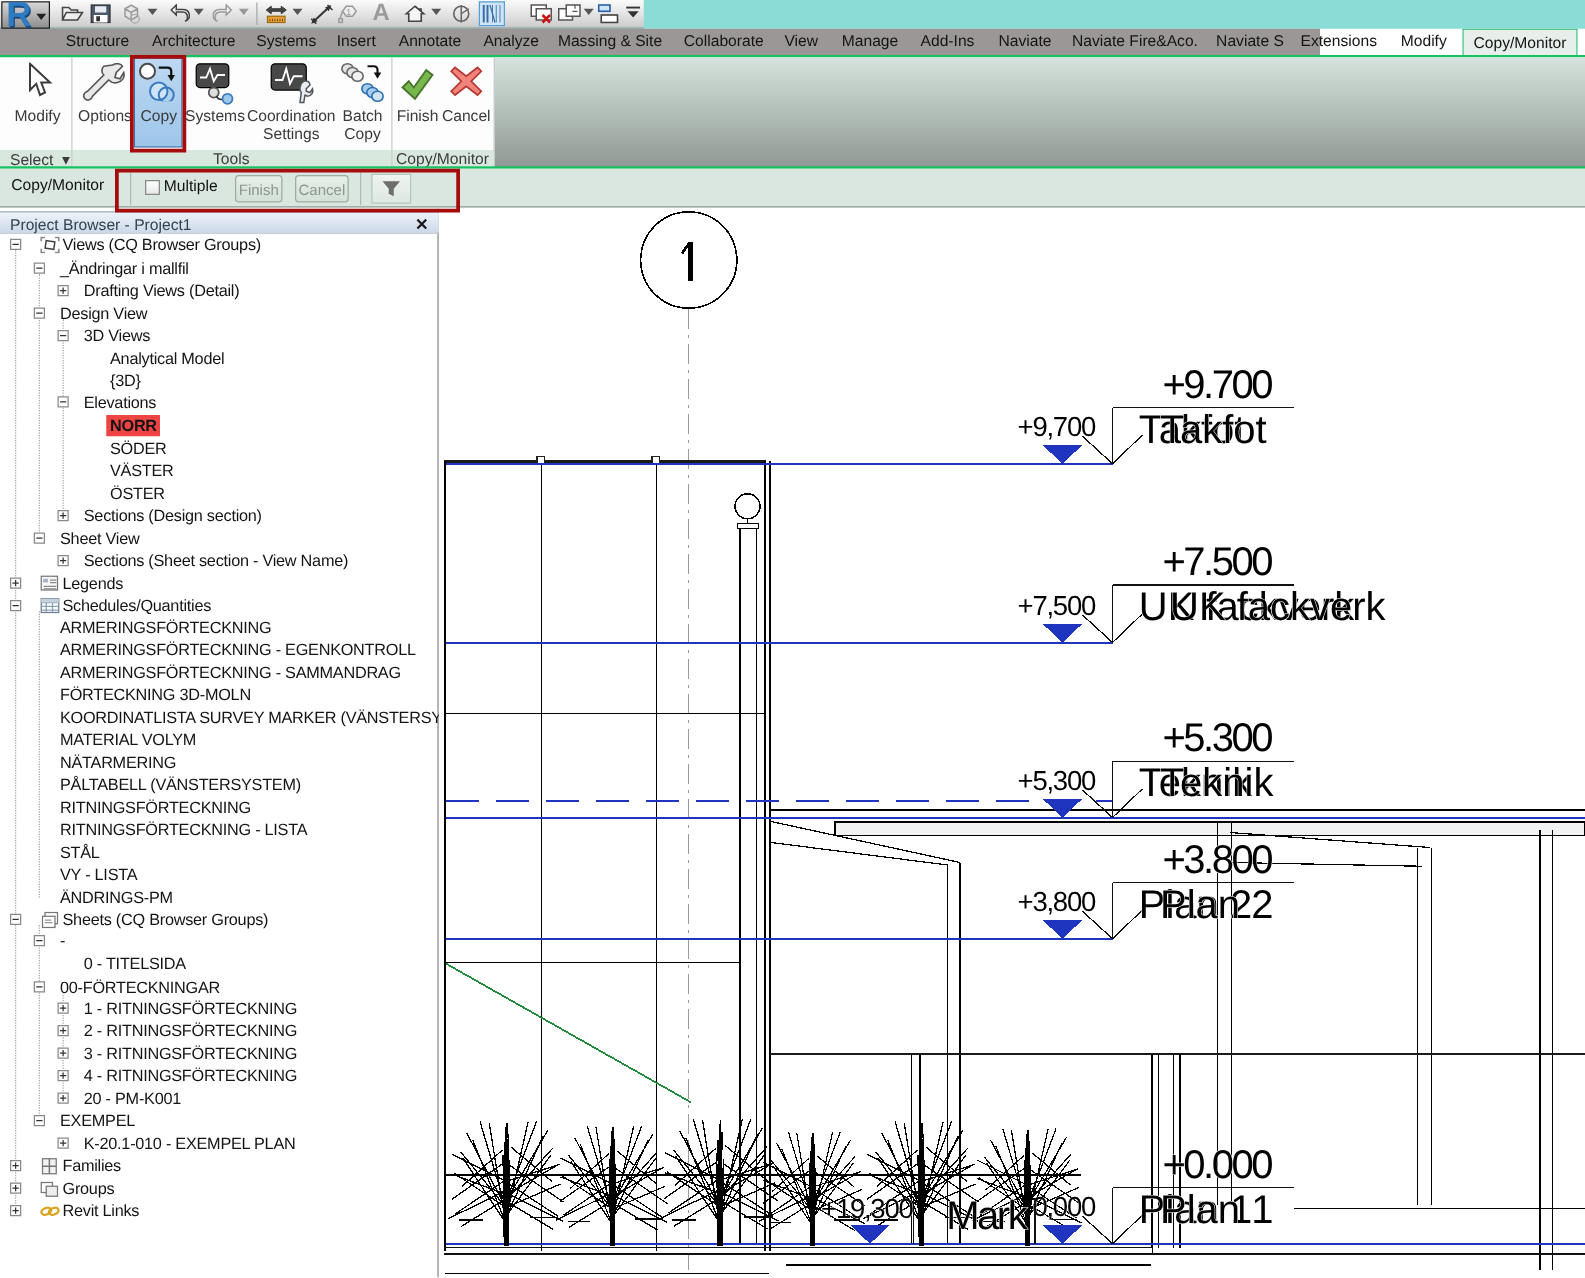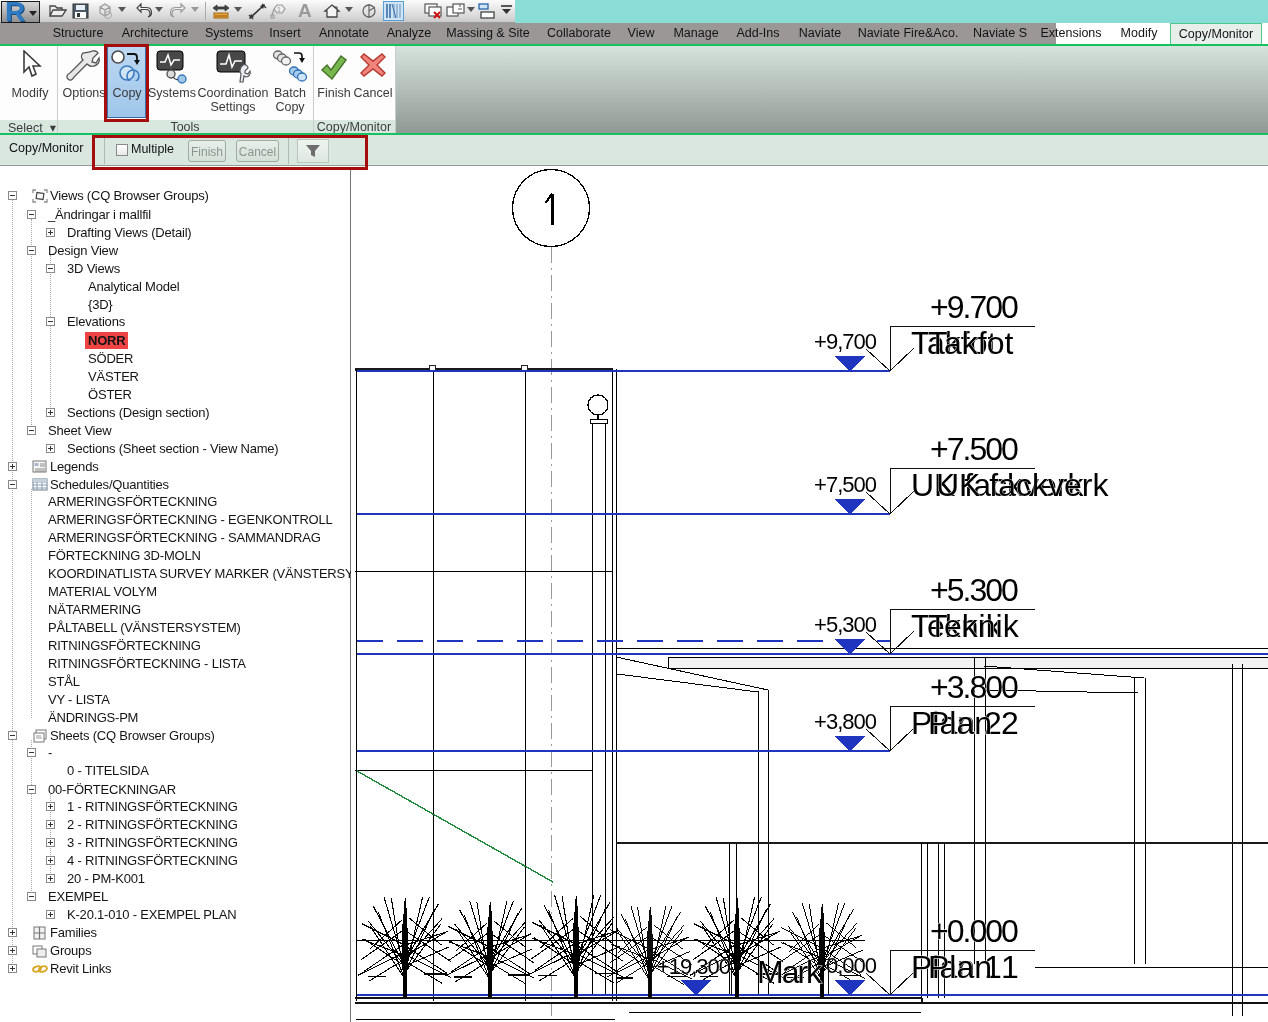--- a/index.html
+++ b/index.html
@@ -255,20 +255,21 @@
     <div class="osep" style="left:288px"></div>
     <div style="position:absolute;left:297px;top:4px;width:32px;height:24px;border:1px solid #b9c6bd;background:linear-gradient(#eef4ef,#dde8e1);">
       <svg width="30" height="22" viewBox="0 0 30 22">
           <path d="M8 5 L22 5 L17 11 L17 17 L13 15 L13 11 Z" fill="#6e6e6e"></path>
         </svg>
     </div>
   </div>
   <div class="redbox" style="left:104px;top:44px;width:45px;height:78px;"></div>
   <div class="redbox" style="left:92px;top:135px;width:276px;height:35px;"></div>
   <div class="abs" id="browser"></div>
+  <div class="abs" id="bheader">Project Browser - Project1<span class="x">✕</span></div>
   <div class="abs" id="tree">
     <div class="dotv" style="left:12px;top:200px;height:769px;"></div>
     <div class="dotv" style="left:31px;top:219px;height:212px;"></div>
     <div class="dotv" style="left:50px;top:255px;height:158px;"></div>
     <div class="dotv" style="left:31px;top:489px;height:229px;"></div>
     <div class="dotv" style="left:31px;top:740px;height:157px;"></div>
     <div class="dotv" style="left:50px;top:794px;height:85px;"></div>
     <div class="ebox" style="left:8px;top:191px;"></div>
     <div class="ticon" style="left:32px;top:189px;"><svg width="16" height="14" viewBox="0 0 16 14">
           <path d="M1 4 L1 1 L4 1 M12 1 L15 1 L15 4 M15 10 L15 13 L12 13 M4 13 L1 13 L1 10" fill="none" stroke="#8a8a8a" stroke-width="1.3"></path>

